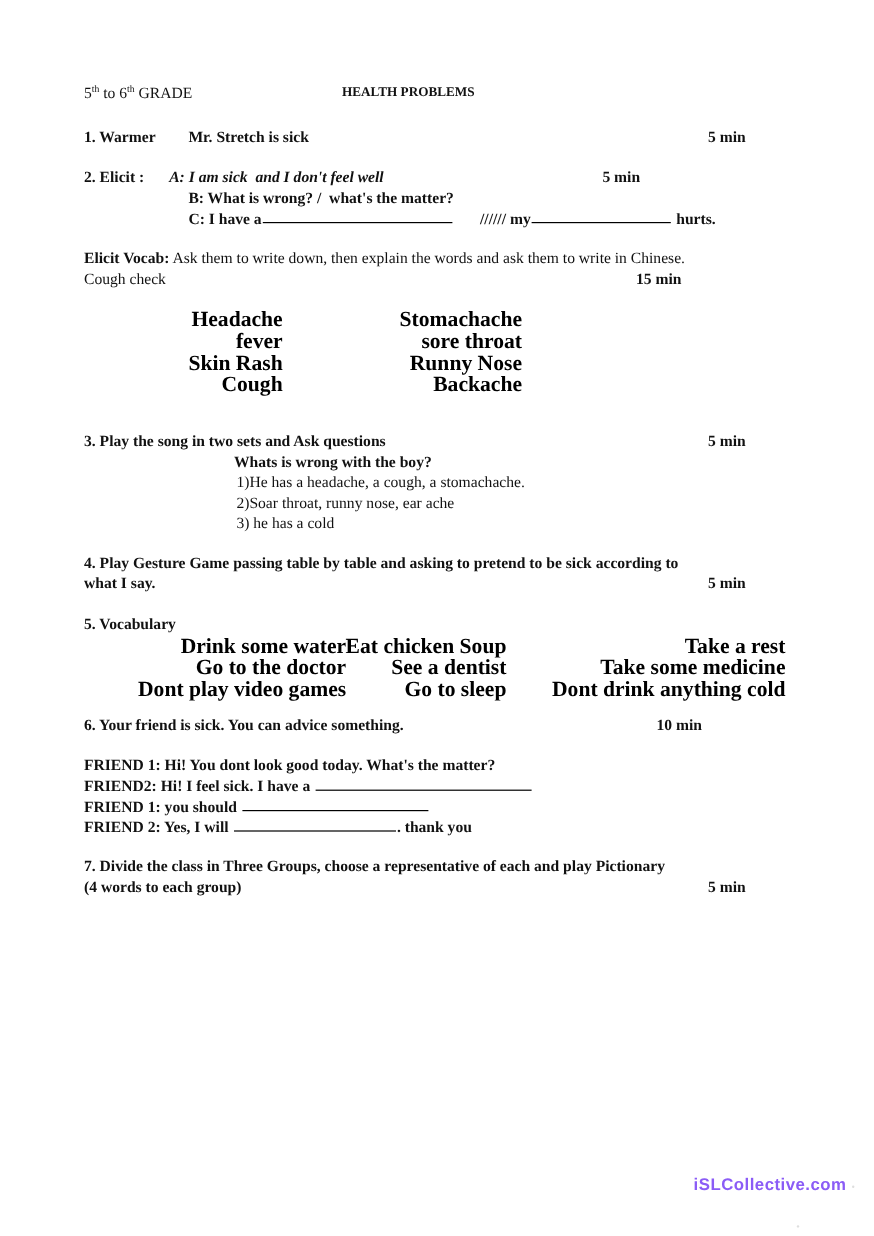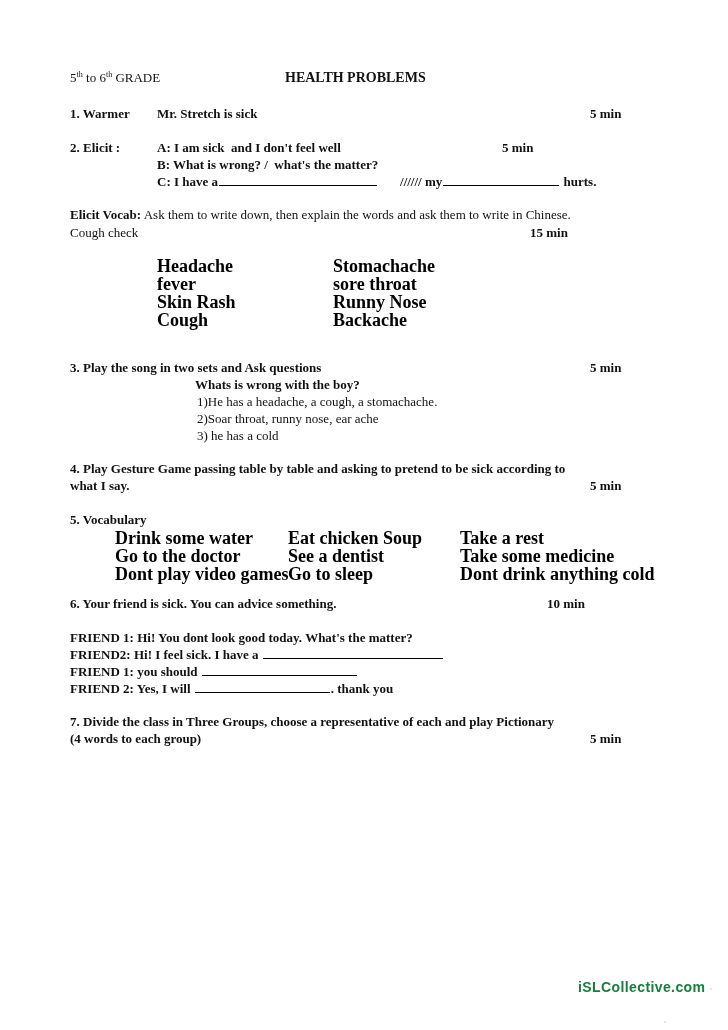--- a/index.html
+++ b/index.html
@@ -11,20 +11,21 @@
   body {
     font-family: "Liberation Serif", "DejaVu Serif", serif;
     color: #000000;
   }
   #page {
     position: relative;
     width: 724px;
     height: 1030px;
     background: #ffffff;
     overflow: hidden;
+    text-align: right;
   }
   
   .t {
     position: absolute;
     font-size: 13px;
     line-height: 17px;
     white-space: pre;
     color: #111111;
   }
   .b { font-weight: bold; }
@@ -43,46 +44,46 @@
     margin: 0 1px;
   }
   .col-wrap { position: absolute; }
   .col-wrap .row { line-height: 18px; font-size: 18px; white-space: pre; font-weight: bold; }
   .watermark {
     position: absolute;
     font-family: "Liberation Sans", "DejaVu Sans", sans-serif;
     font-size: 14px;
     font-weight: bold;
     letter-spacing: 0.4px;
-    color: #15803d;
+    color: #8b5cf6;
     white-space: pre;
   }
   .dot {
     position: absolute;
     width: 2px;
     height: 2px;
     background: #dedede;
     border-radius: 50%;
   }
 </style>
 </head>
 <body>
 
 <div id="page">
 
   <div class="t reg" style="left:70px; top:69px;"><span>5</span><sup>th</sup><span> to 6</span><sup>th</sup><span> GRADE</span></div>
 
-  <div class="t b" style="left:285px; top:69px; font-size:14px;">HEALTH PROBLEMS</div>
+  <div class="t b" style="left:285px; top:69px; font-size:11px;">HEALTH PROBLEMS</div>
 
   <div class="t b" style="left:70px; top:105px;">1. Warmer</div>
   <div class="t b" style="left:157px; top:105px;">Mr. Stretch is sick</div>
   <div class="t b" style="left:590px; top:105px;">5 min</div>
 
   <div class="t b" style="left:70px; top:139px;">2. Elicit :</div>
-  <div class="t b" style="left:157px; top:139px;">A: I am sick  and I don't feel well</div>
+  <div class="t b" style="left:141px; top:139px;font-style:italic;">A: I am sick  and I don't feel well</div>
   <div class="t b" style="left:502px; top:139px;">5 min</div>
   <div class="t b" style="left:157px; top:173px;"><span>C: I have a</span><span class="blank" style="width:158px;"></span><span style="display:inline-block;width:22px;"></span><span>//////</span><span> </span><span>my</span><span class="blank" style="width:116px;"></span><span> </span><span>hurts.</span></div>
 
   <div class="t b" style="left:157px; top:156px;">B: What is wrong? /  what's the matter?</div>
 
   <div class="t" style="left:70px; top:206px;"><span class="b">Elicit Vocab:</span><span class="reg"> </span><span class="reg">Ask them to write down, then explain the words and ask them to write in Chinese.</span></div>
   <div class="t reg" style="left:70px; top:224px;">Cough check</div>
   <div class="t b" style="left:530px; top:224px;">15 min</div>
 
   <div class="col-wrap" style="left:157px; top:257px;">

